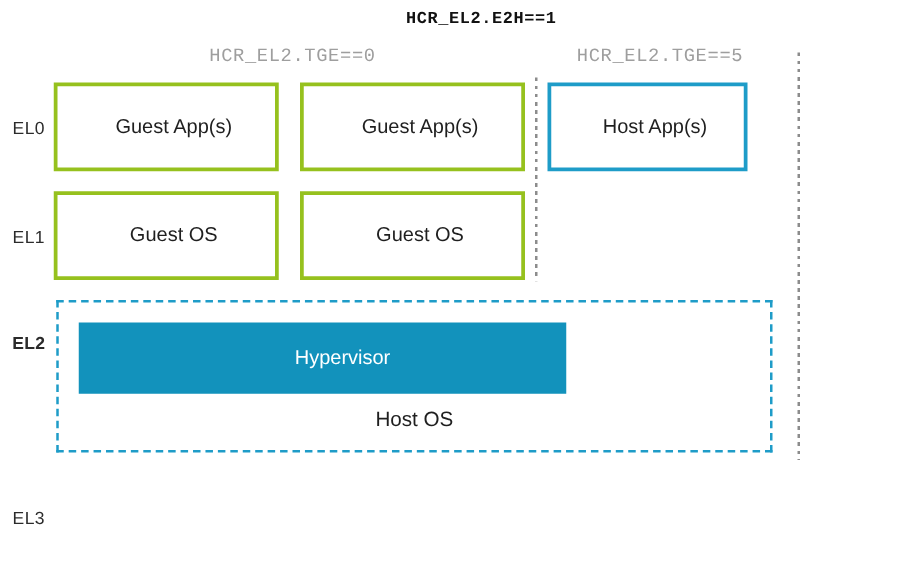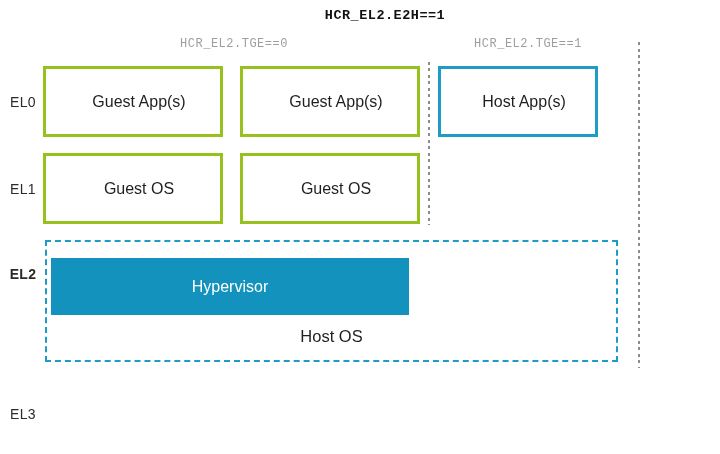--- a/index.html
+++ b/index.html
@@ -21,21 +21,21 @@
     font-weight: bold;
     color: #111111;
     letter-spacing: 0.5px;
     white-space: nowrap;
     padding-left: 16px;
   }
   .col-header {
     position: absolute;
     top: 37px;
     transform: translateX(-50%);
-    font-size: 12px;
+    font-size: 15px;
     color: #9e9e9e;
     letter-spacing: 0.5px;
     white-space: nowrap;
   }
   .col-header.left  { left: 234px; }
   .col-header.right { left: 528px; }
 
   .vline {
     position: absolute;
     width: 2px;
@@ -77,28 +77,29 @@
   .el2-region {
     position: absolute;
     left: 45px; top: 240px;
     width: 573px; height: 122px;
     border: 2px dashed #1E9CC8;
     box-sizing: border-box;
     background: #ffffff;
   }
   .hypervisor {
     position: absolute;
-    left: 4px; top: 16px;
+    left: 16px; top: 16px;
     width: 358px; height: 57px;
     background: #1292BC;
     color: #ffffff;
     display: flex;
     align-items: center;
     justify-content: center;
     font-size: 16px;
+    padding-left: 32px;
   }
   .host-os {
     position: absolute;
     left: 0; right: 0;
     top: 85px;
     text-align: center;
     font-size: 16.5px;
     color: #1f1f1f;
   }
 
@@ -125,21 +126,21 @@
   }
 </style>
 </head>
 <body>
 
 <div class="canvas">
 
   <div class="title mono">HCR_EL2.E2H==1</div>
 
   <div class="col-header left mono">HCR_EL2.TGE==0</div>
-  <div class="col-header right mono">HCR_EL2.TGE==1</div>
+  <div class="col-header right mono">HCR_EL2.TGE==5</div>
 
   <div class="vline a"></div>
   <div class="vline b"></div>
 
   <div class="el-label" style="top: 94px;">EL0</div>
   <div class="box green el0-1">Guest App(s)</div>
   <div class="box green el0-2">Guest App(s)</div>
   <div class="box blue el0-3">Host App(s)</div>
 
   <div class="el-label" style="top: 181px;">EL1</div>

